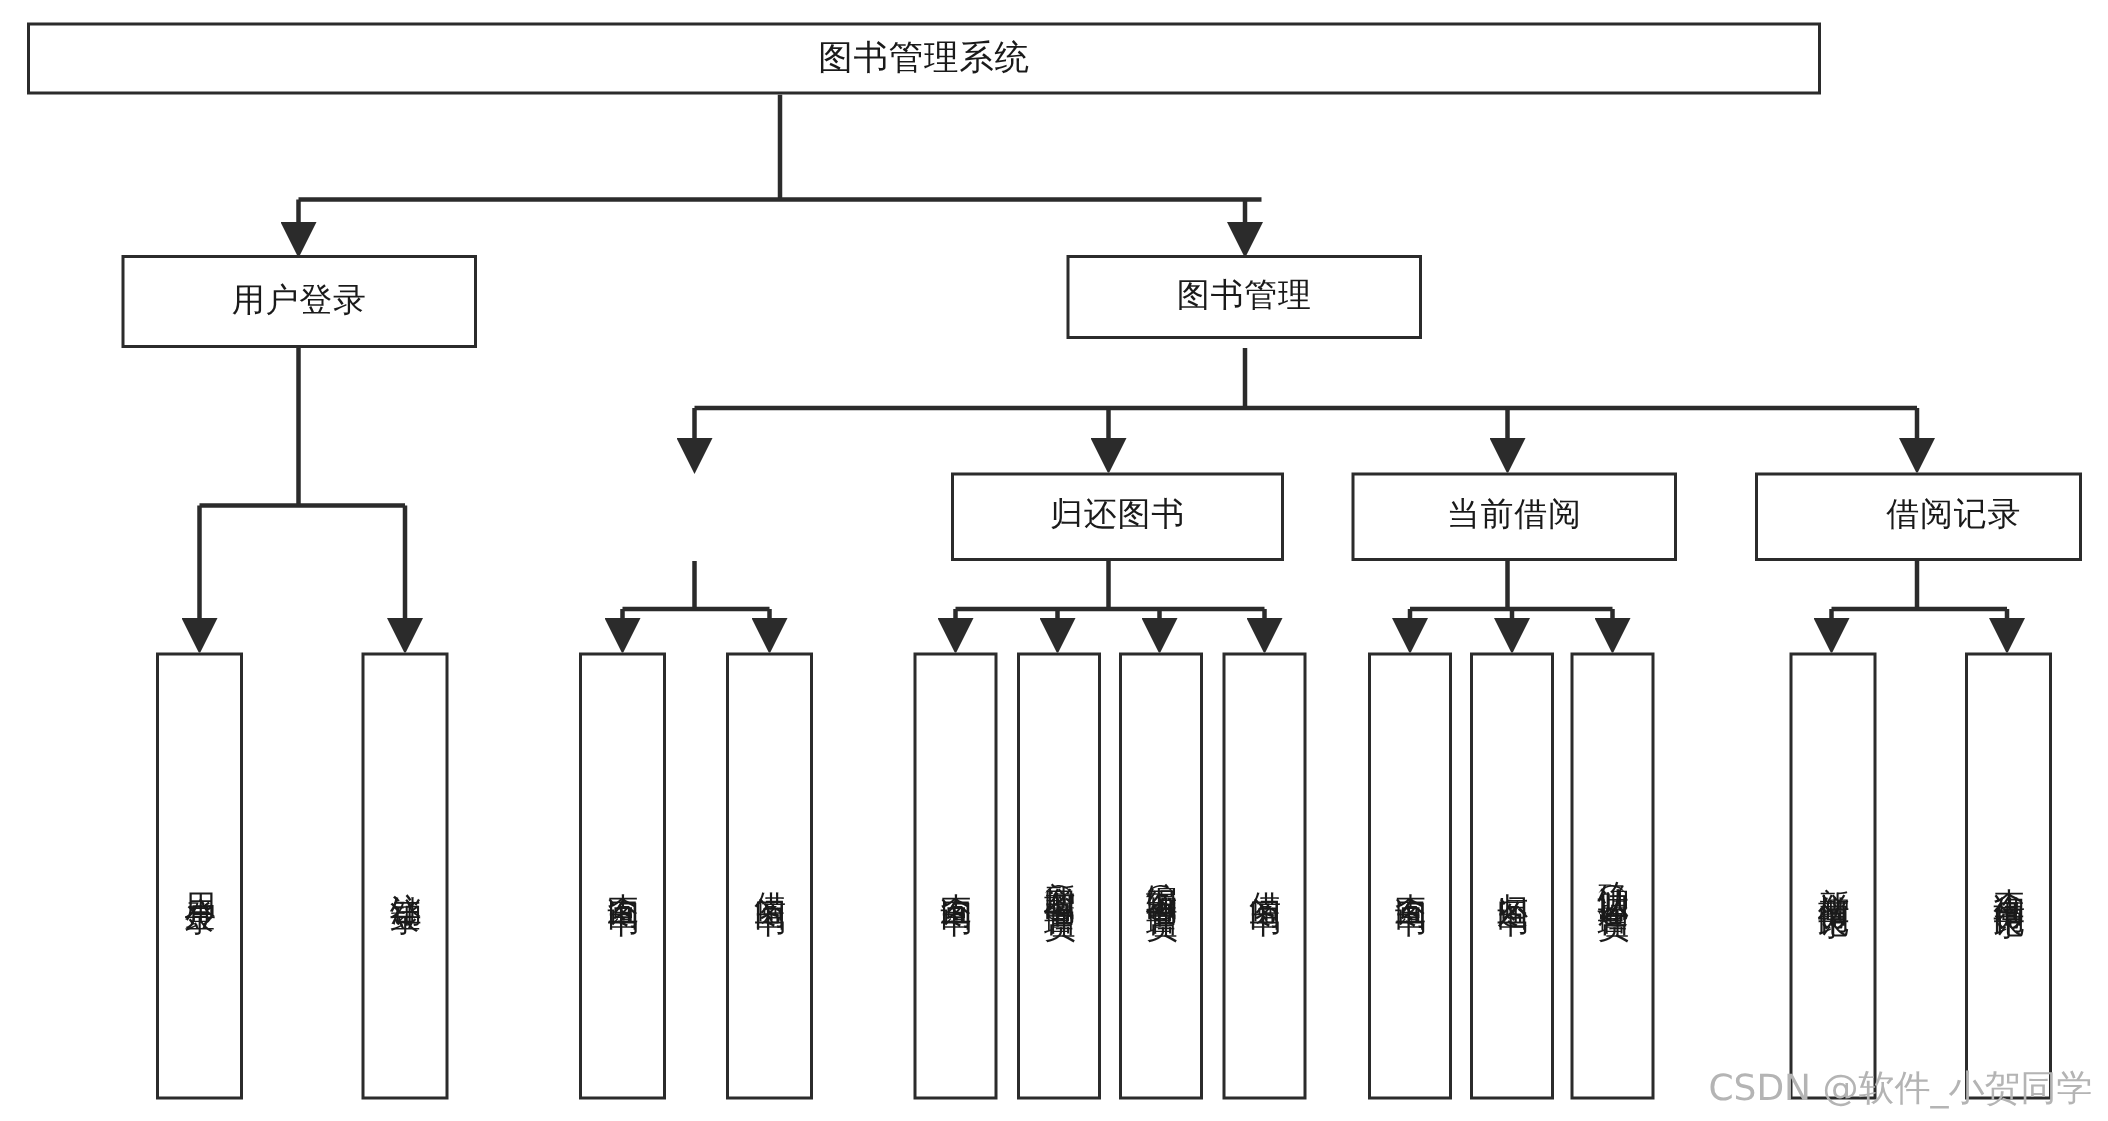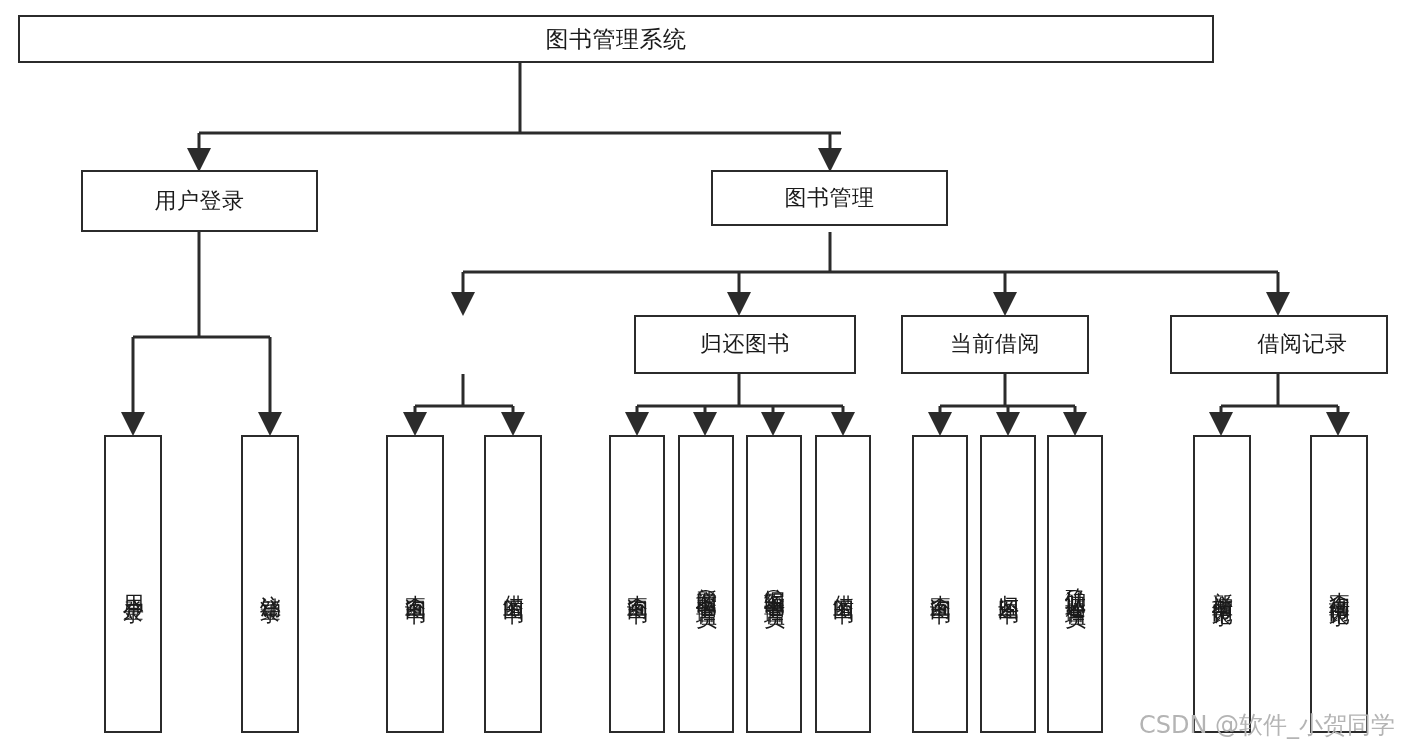--- a/index.html
+++ b/index.html
@@ -140,21 +140,21 @@
 
   <div class="node horizontal" style="left:711px; top:170px; width:237px; height:56px;">
     <span class="node-label">图书管理</span>
   </div>
 
 
   <div class="node horizontal" style="left:634px; top:315px; width:222px; height:59px;">
     <span class="node-label">归还图书</span>
   </div>
 
-  <div class="node horizontal" style="left:901px; top:315px; width:188px; height:59px;">
+  <div class="node horizontal" style="left:901px; top:315px; width:217px; height:59px;">
     <span class="node-label">当前借阅</span>
   </div>
 
   <div class="node horizontal" style="left:1170px; top:315px; width:218px; height:59px;padding-left:47px;">
     <span class="node-label">借阅记录</span>
   </div>
 
   <div class="node vertical" style="left:104px; top:435px; width:58px; height:298px;">
     <span class="node-label">用户登录</span>
   </div>

